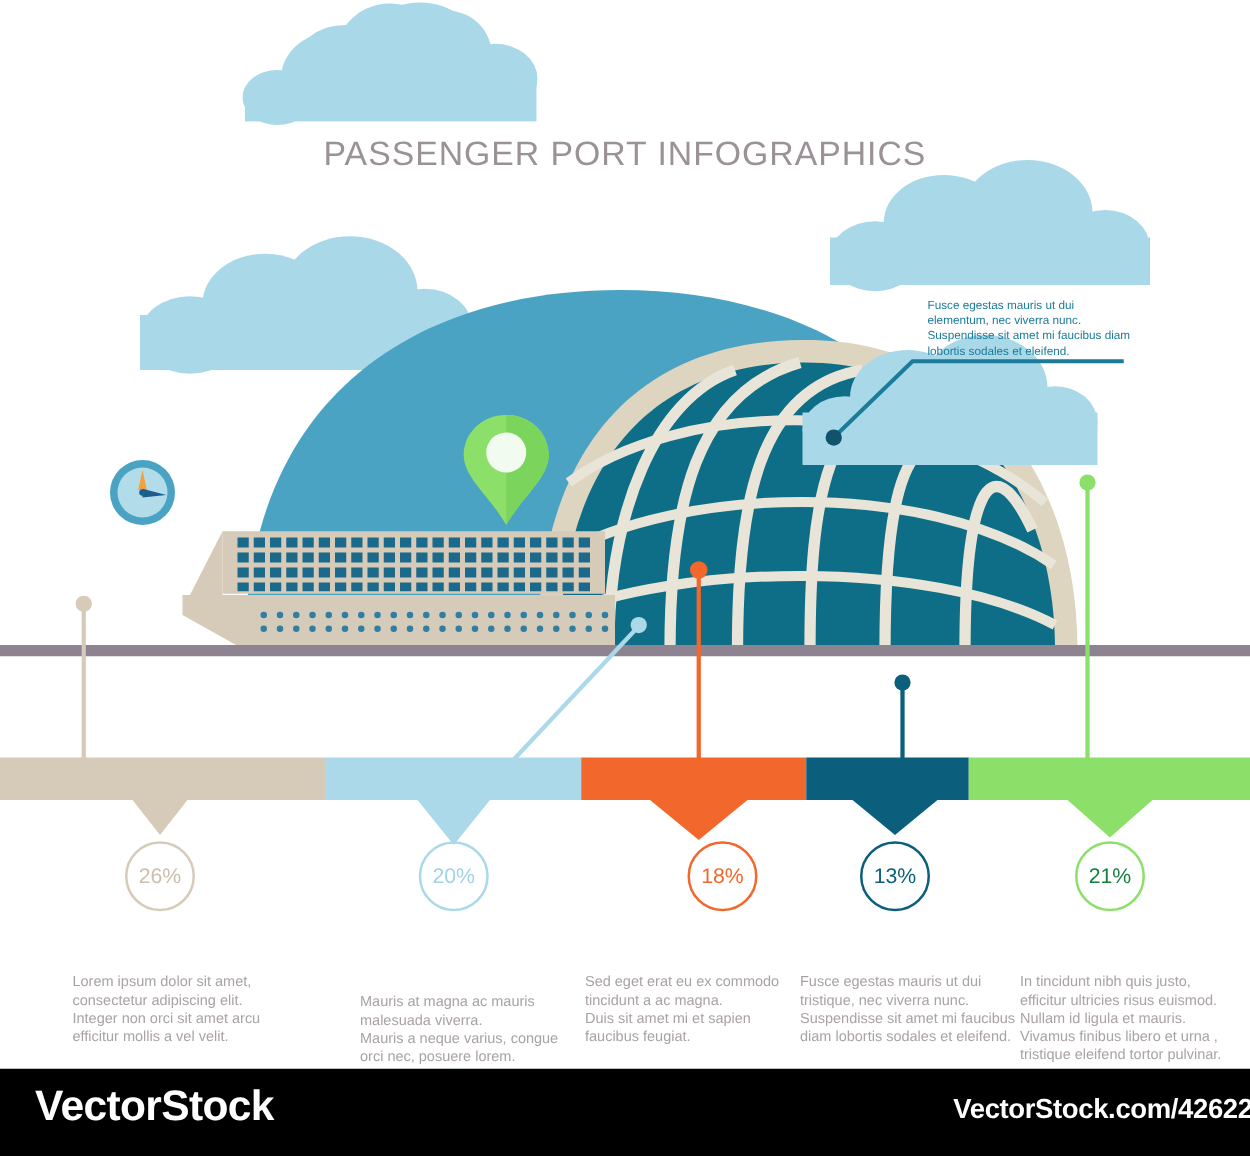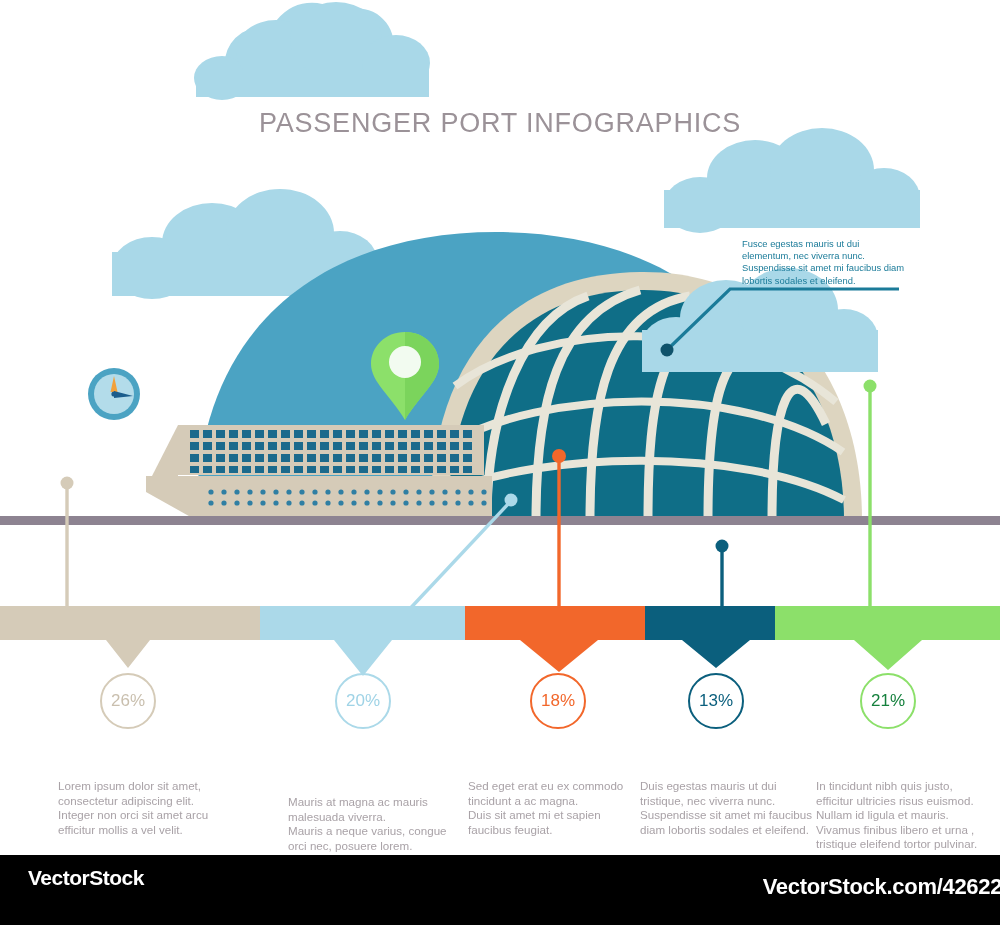--- a/index.html
+++ b/index.html
@@ -82,21 +82,21 @@
   #footer-bar {
     left: 0;
     top: 855px;
     width: 1000px;
     height: 70px;
     background: #000000;
   }
   #footer-brand {
     left: 28px;
     top: 866px;
-    font-size: 21px;
+    font-size: 34px;
     font-weight: bold;
     color: #ffffff;
     font-family: "Liberation Sans", sans-serif;
     letter-spacing: -0.5px;
   }
   #footer-url {
     right: 22px;
     top: 874px;
     font-size: 22px;
     font-weight: bold;
@@ -387,21 +387,21 @@
   <div class="ov" id="page-title">PASSENGER PORT INFOGRAPHICS</div>
 
   <div class="ov" id="callout-text">Fusce egestas mauris ut dui elementum, nec viverra nunc. Suspendisse sit amet mi faucibus diam lobortis sodales et eleifend.</div>
 
   <div class="ov" style="left:100px; top:673px;">
     <div class="pct-circle" style="border-color:#d5cbb8; color:#c9bfae;">26%</div>
   </div>
   <div class="ov" style="left:335px; top:673px;">
     <div class="pct-circle" style="border-color:#abd9e9; color:#9fd3e6;text-align:center;">20%</div>
   </div>
-  <div class="ov" style="left:530px; top:673px;">
+  <div class="ov" style="left:550px; top:673px;">
     <div class="pct-circle" style="border-color:#f2672b; color:#f2672b;">18%</div>
   </div>
   <div class="ov" style="left:688px; top:673px;">
     <div class="pct-circle" style="border-color:#0b5f7d; color:#0b5f7d;">13%</div>
   </div>
   <div class="ov" style="left:860px; top:673px;">
     <div class="pct-circle" style="border-color:#8ce06a; color:#15803d;">21%</div>
   </div>
 
   <div class="ov col-text" style="left:58px; top:779px;">
@@ -419,21 +419,21 @@
   </div>
 
   <div class="ov col-text" style="left:468px; top:779px;">
     <div>Sed eget erat eu ex commodo</div>
     <div>tincidunt a ac  magna.</div>
     <div>Duis sit amet mi et sapien</div>
     <div>faucibus feugiat.</div>
   </div>
 
   <div class="ov col-text" style="left:640px; top:779px;">
-    <div>Duis egestas mauris ut dui</div>
+    <div>Fusce egestas mauris ut dui</div>
     <div>tristique, nec viverra nunc.</div>
     <div>Suspendisse sit amet mi faucibus</div>
     <div>diam lobortis sodales et eleifend.</div>
   </div>
 
   <div class="ov col-text" style="left:816px; top:779px;">
     <div>In tincidunt nibh quis justo,</div>
     <div>efficitur ultricies risus euismod.</div>
     <div>Nullam id ligula et mauris.</div>
     <div>Vivamus finibus libero et urna ,</div>

